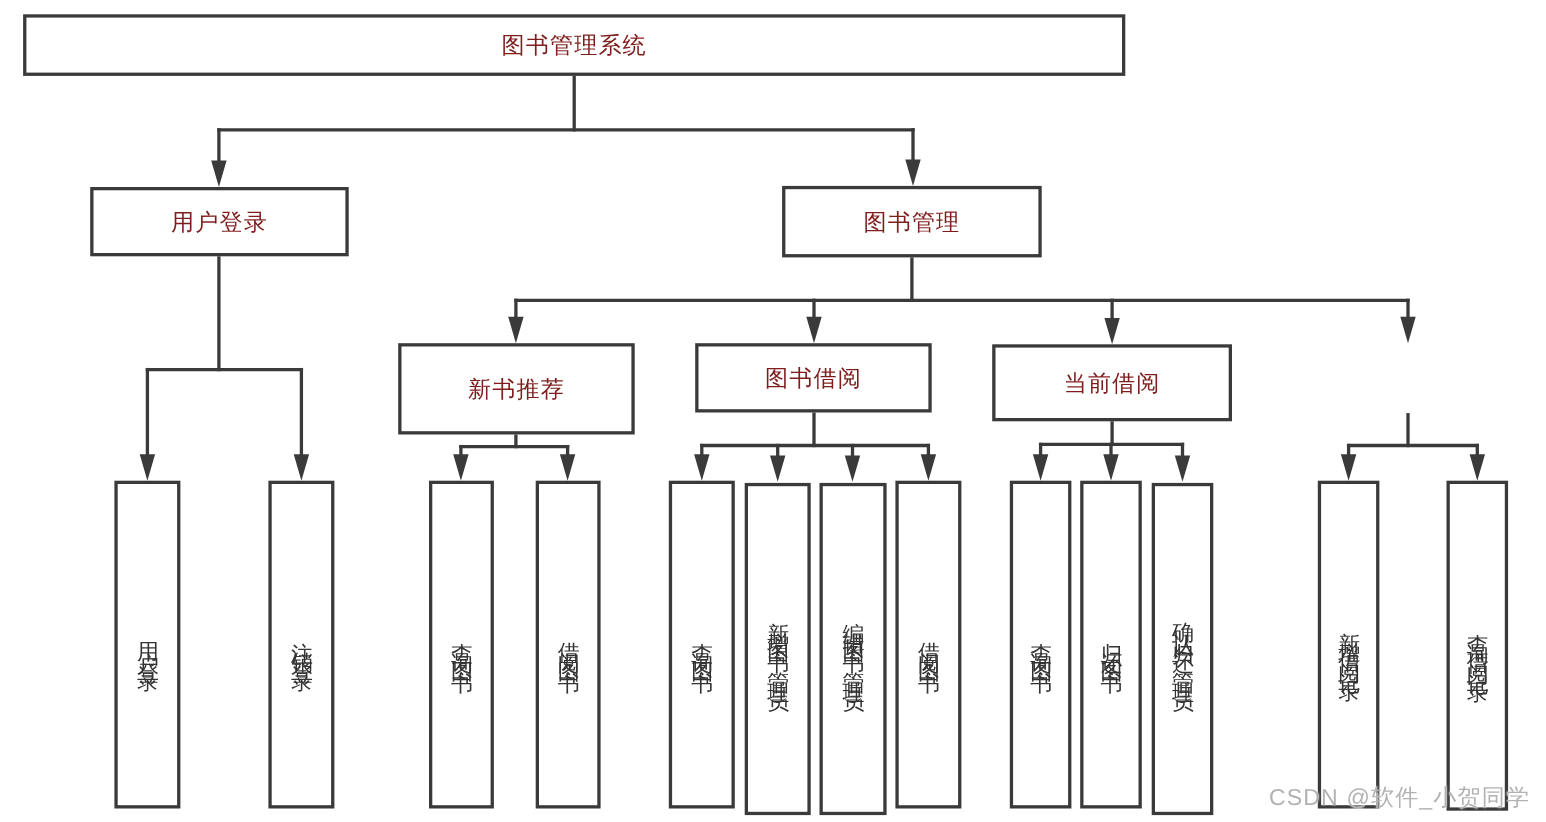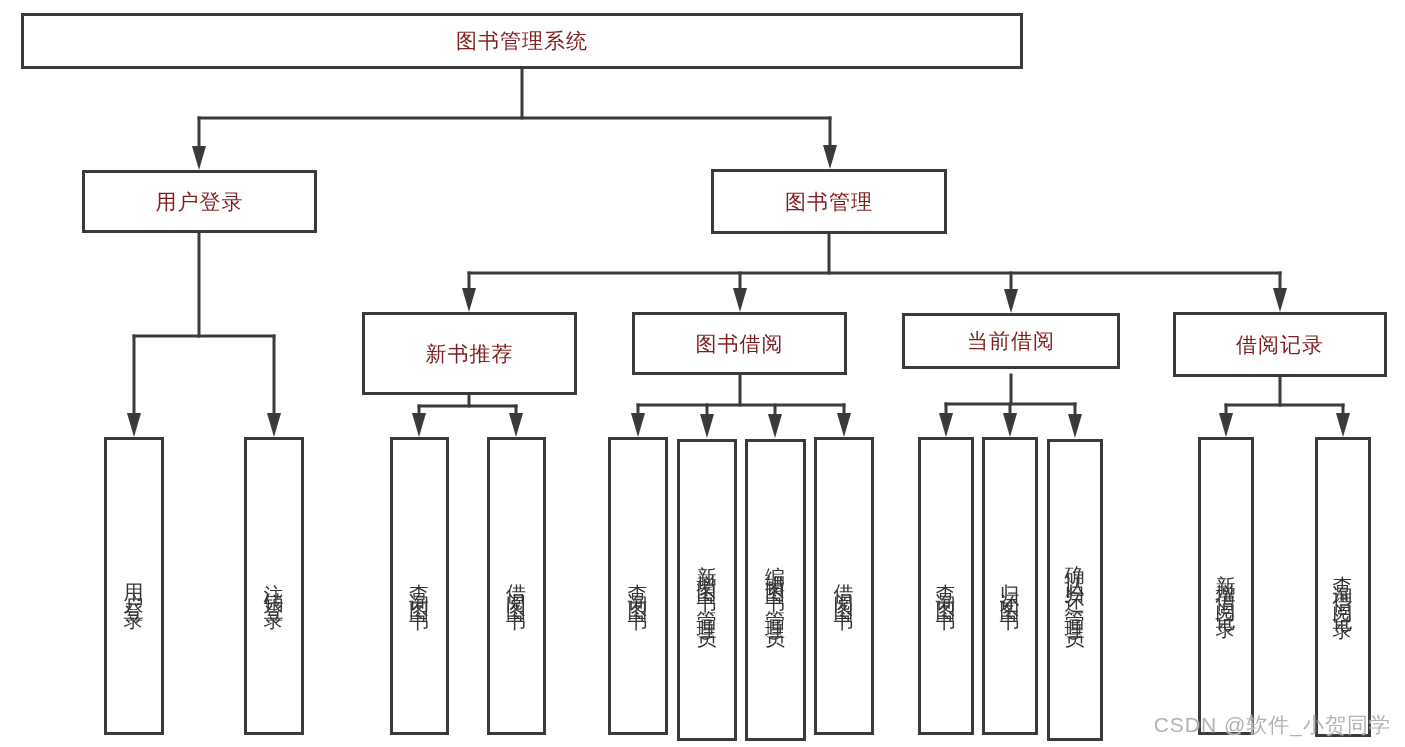--- a/index.html
+++ b/index.html
@@ -108,25 +108,22 @@
   <div class="hbox" style="left:711px;top:169px;width:236px;height:65px;">
     <span>图书管理</span>
   </div>
 
   <div class="hbox" style="left:362px;top:312px;width:215px;height:83px;">
     <span>新书推荐</span>
   </div>
   <div class="hbox" style="left:632px;top:312px;width:215px;height:63px;">
     <span>图书借阅</span>
   </div>
-  <div class="hbox" style="left:902px;top:313px;width:218px;height:56px;">
+  <div class="hbox" style="left:902px;top:313px;width:218px;height:70px;">
     <span>当前借阅</span>
-  </div>
-  <div class="hbox" style="left:1173px;top:312px;width:214px;height:65px;">
-    <span>借阅记录</span>
   </div>
 
   <div class="vbox" style="left:104px;top:437px;width:60px;height:298px;">
     <span class="vtext">用户登录</span>
   </div>
   <div class="vbox" style="left:244px;top:437px;width:60px;height:298px;">
     <span class="vtext">注销登录</span>
   </div>
 
   <div class="vbox" style="left:390px;top:437px;width:59px;height:298px;">

